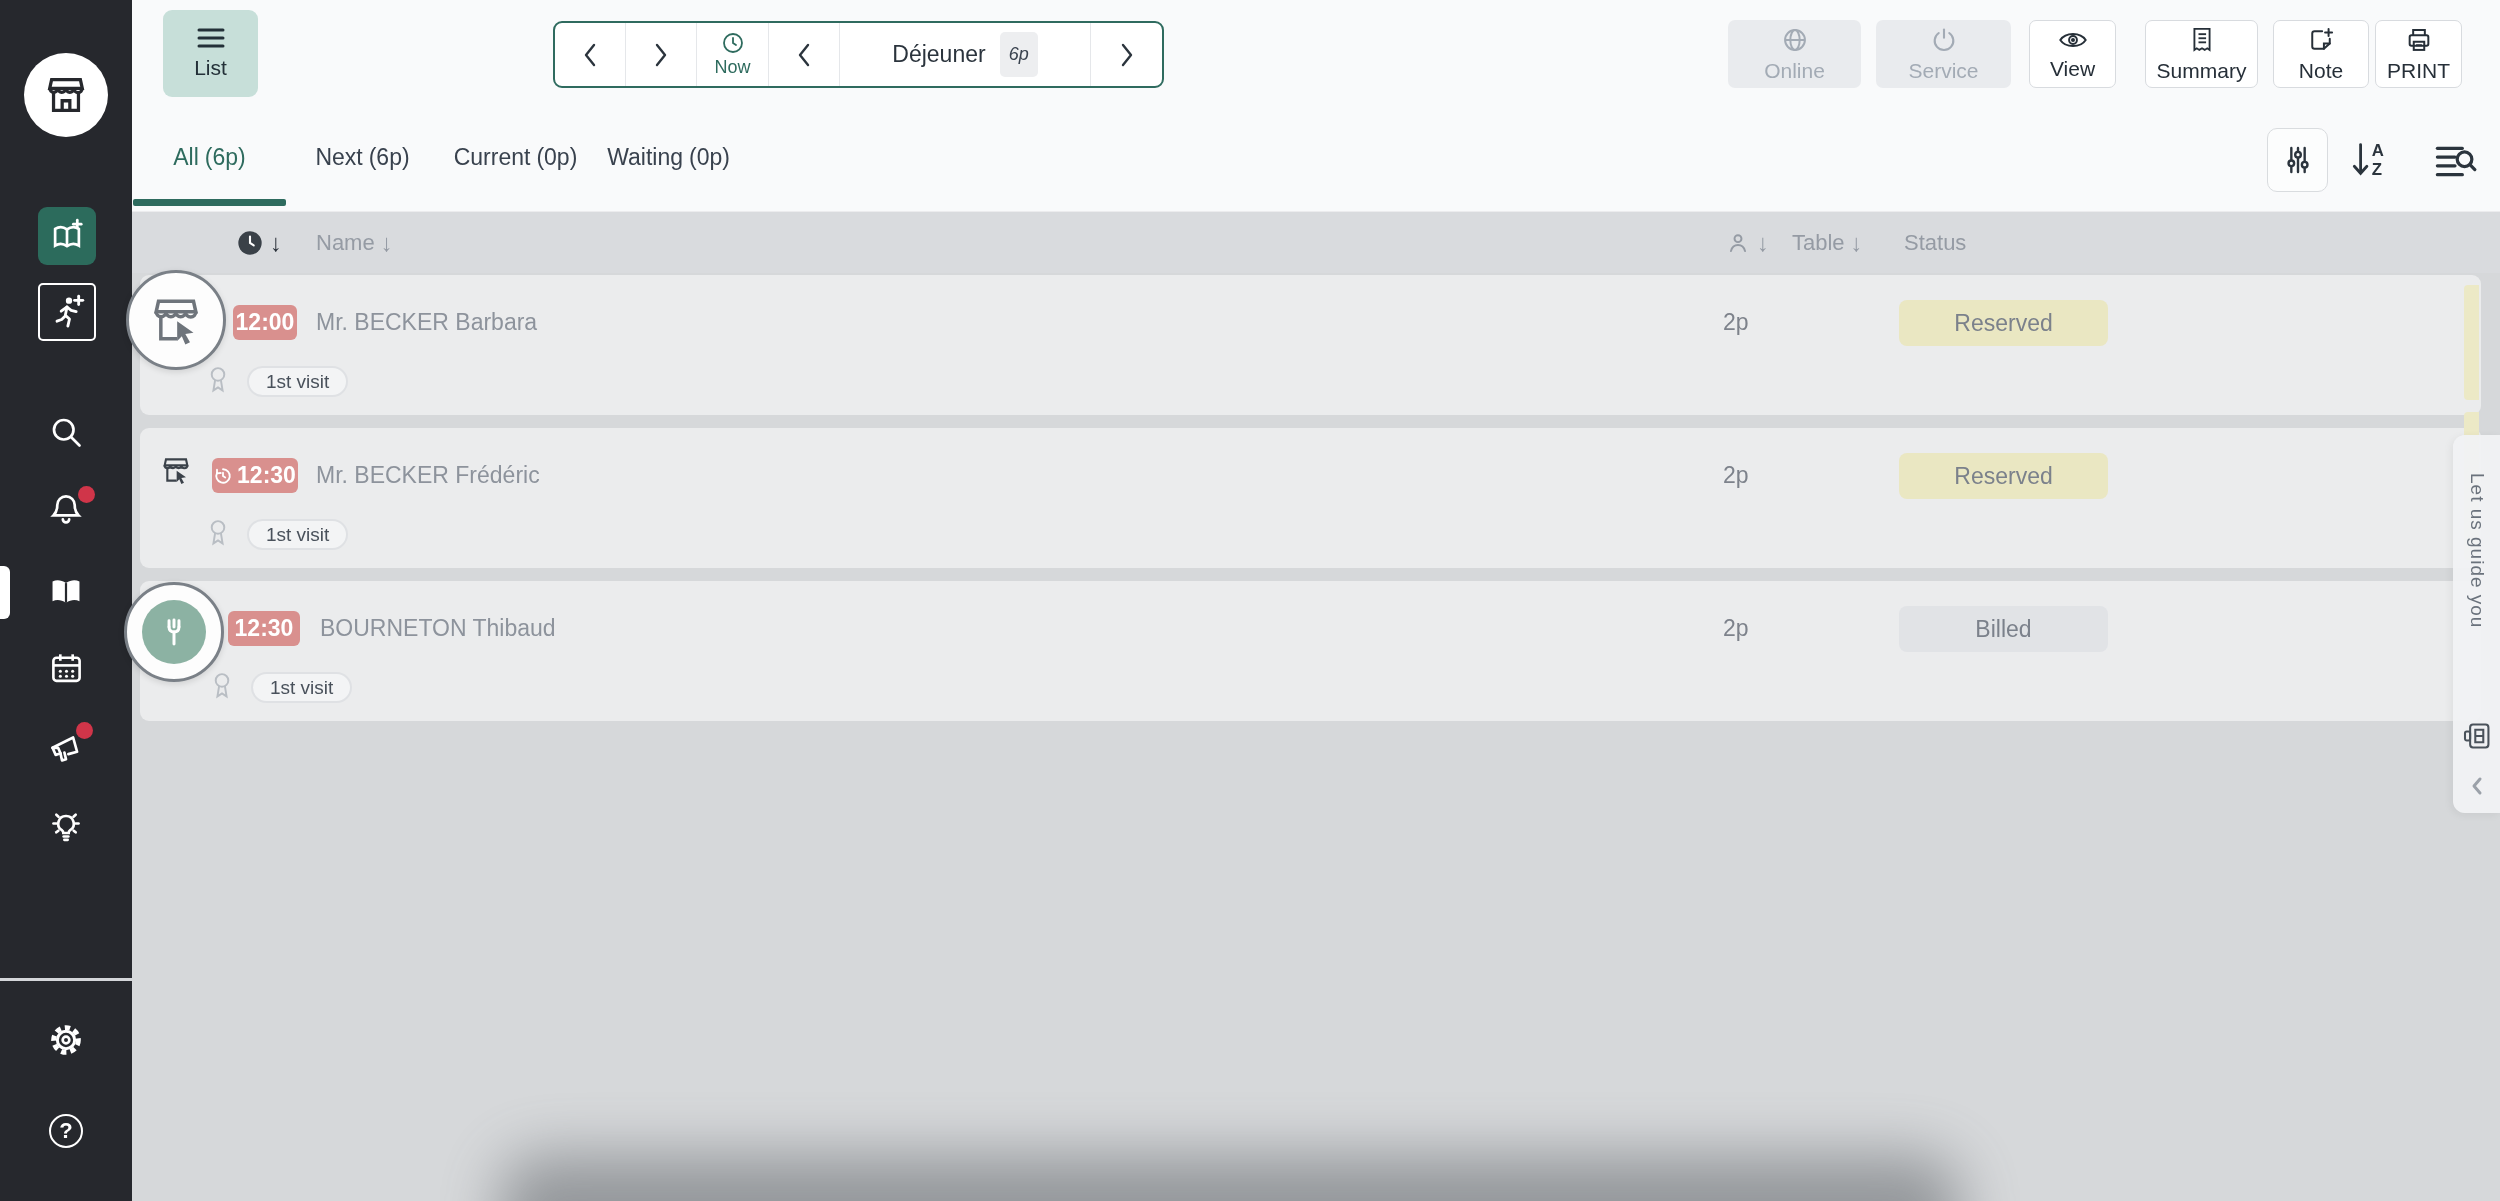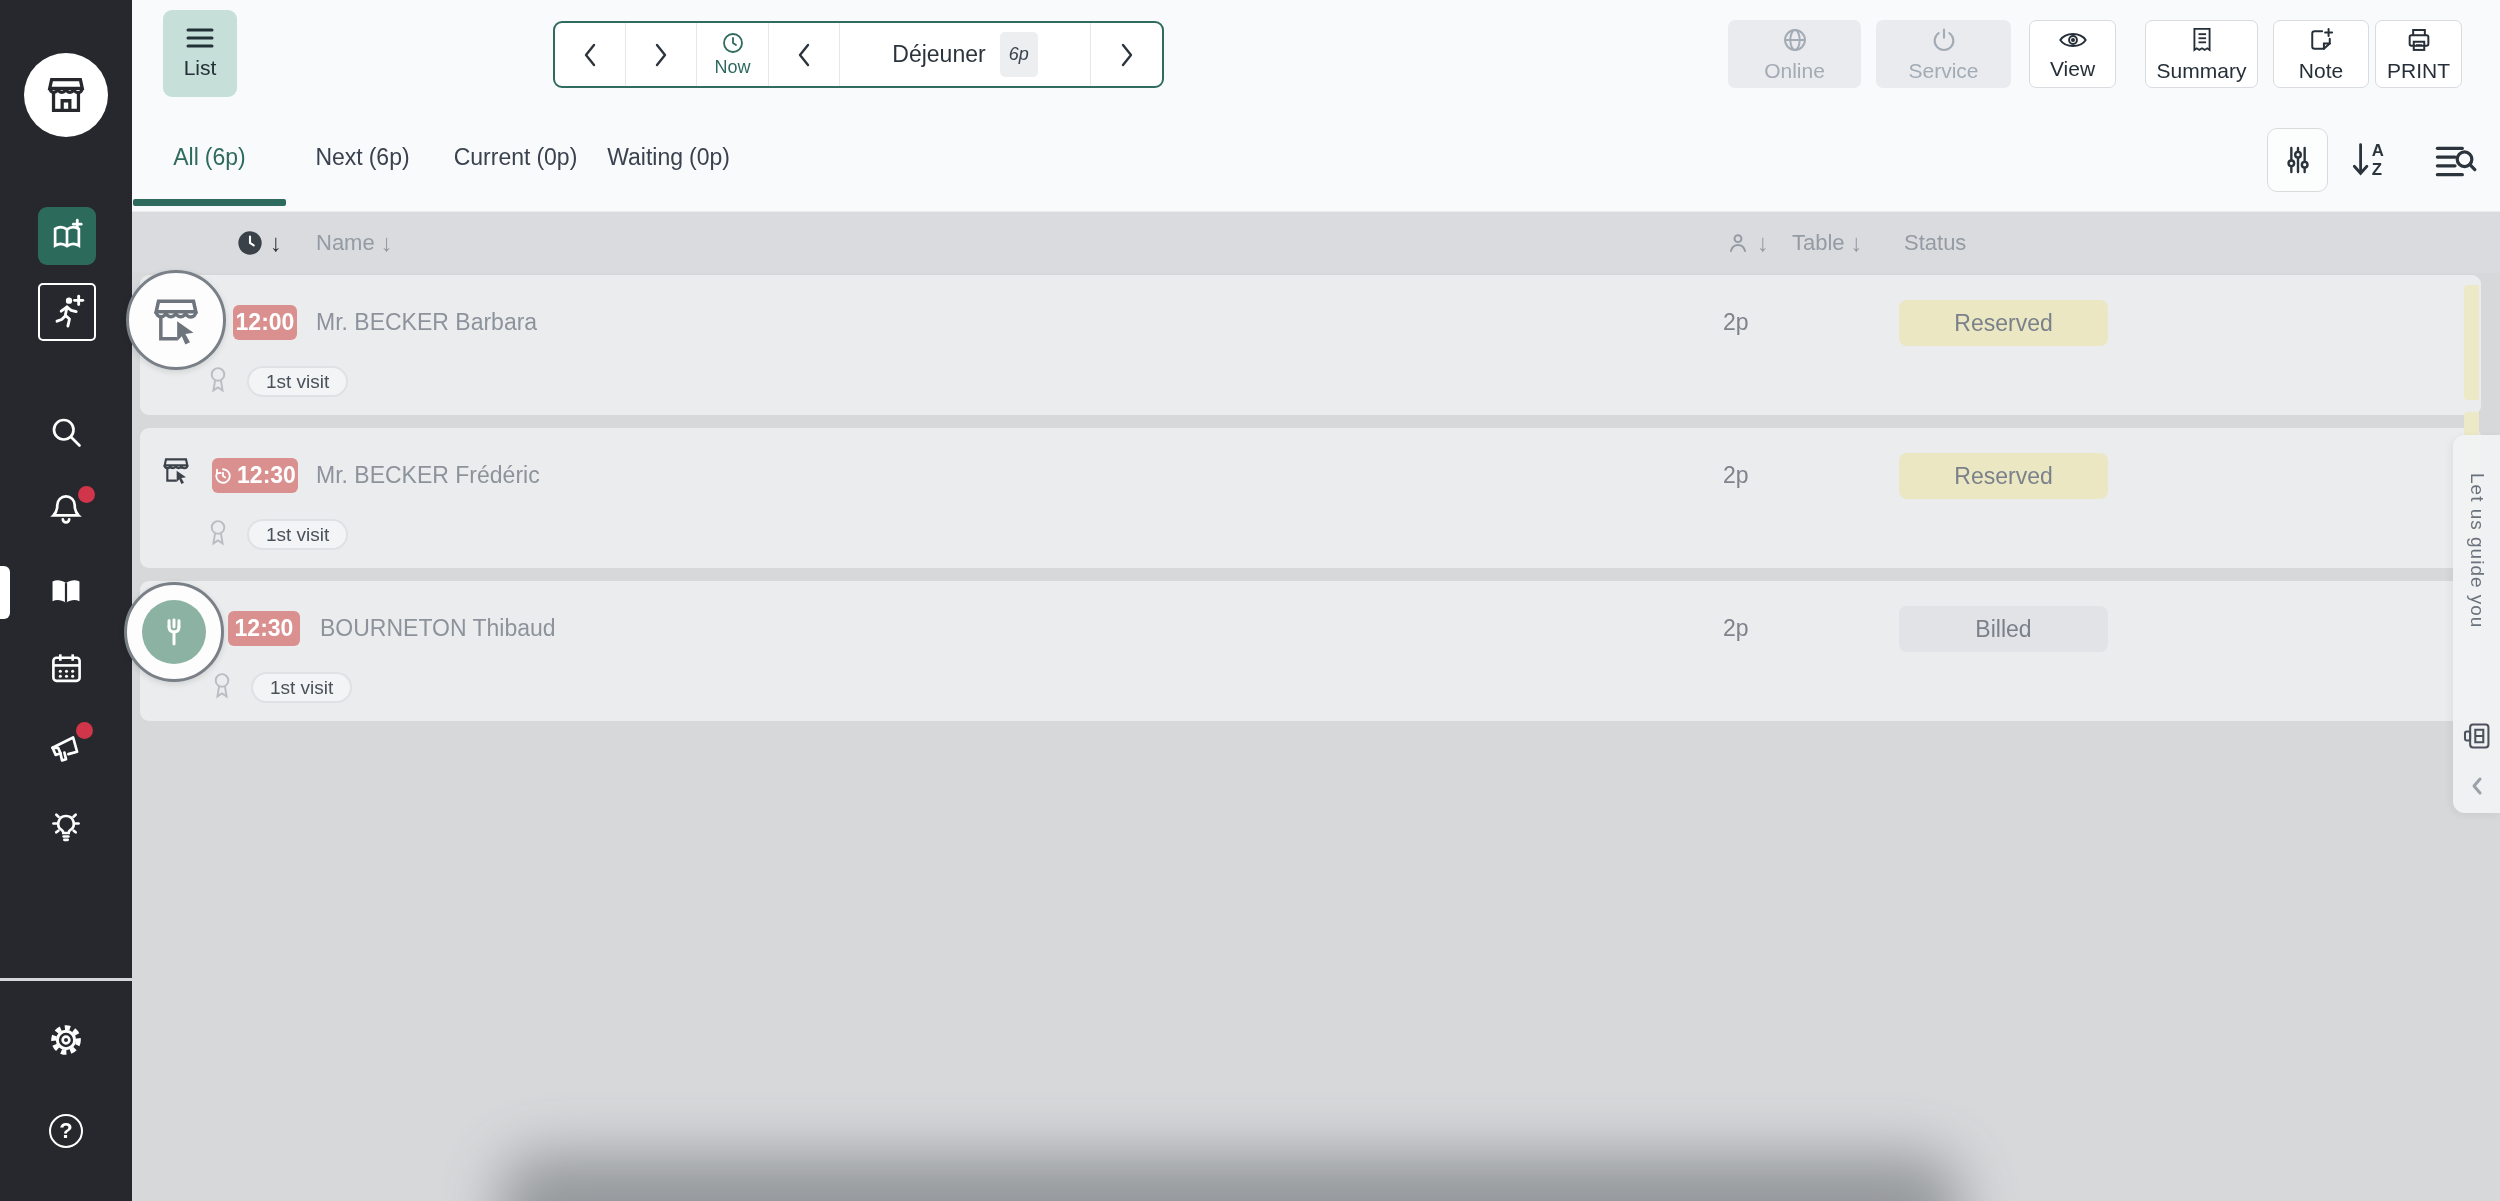--- a/index.html
+++ b/index.html
@@ -18,21 +18,21 @@
   .side-btn { position:absolute; left:38px; width:58px; height:58px; border-radius:9px; display:flex; align-items:center; justify-content:center; }
   .side-btn.green { top:207px; background:#2c6b5c; }
   .side-btn.outline { top:283px; background:transparent; border:2.5px solid #ffffff; border-radius:5px; }
   .side-ic { position:absolute; left:0; width:132px; display:flex; justify-content:center; }
   .active-bar { position:absolute; left:0; top:566px; width:10px; height:53px; background:#ffffff; border-radius:0 6px 6px 0; }
   .ndot { position:absolute; width:17px; height:17px; border-radius:50%; background:#d03549; }
   .help-circle { width:34px; height:34px; border-radius:50%; border:2.5px solid #fff; color:#fff; font-size:22px; font-weight:bold; display:flex; align-items:center; justify-content:center; }
 
   
   .topzone { position:absolute; left:132px; top:0; width:2368px; height:212px; background:#f9fafb; z-index:2; border-bottom:1px solid #ececee;}
-  .list-btn { position:absolute; left:31px; top:10px; width:74px; height:87px; background:#c7dfd9; border-radius:9px;
+  .list-btn { position:absolute; left:31px; top:10px; width:95px; height:87px; background:#c7dfd9; border-radius:9px;
     display:flex; flex-direction:column; align-items:center; justify-content:center; gap:7px; color:#233038; font-size:21px; }
   .datebar { position:absolute; left:421px; top:21px; height:67px; background:#ffffff; border:2px solid #2f6b5f; border-radius:9px; display:flex; align-items:stretch; }
   .seg { display:flex; align-items:center; justify-content:center; border-right:1px solid #e5e7ea; }
   .seg:last-child { border-right:none; }
   .seg.arrow { width:71px; cursor:pointer; }
   .seg.datelab { width:256px; gap:12px; font-size:23px; color:#2b343d; }
   .seg.now { width:72px; flex-direction:column; gap:2px; color:#2e6b5e; font-size:18px; }
   .seg.service { width:251px; gap:14px; font-size:23px; }
   .count-chip { background:#edeef0; border-radius:5px; padding:12px 9px; font-size:18px; color:#39424e;font-style:italic; }
   .chev { stroke:#2b343d; stroke-width:2.4; fill:none; stroke-linecap:round; stroke-linejoin:round; }

